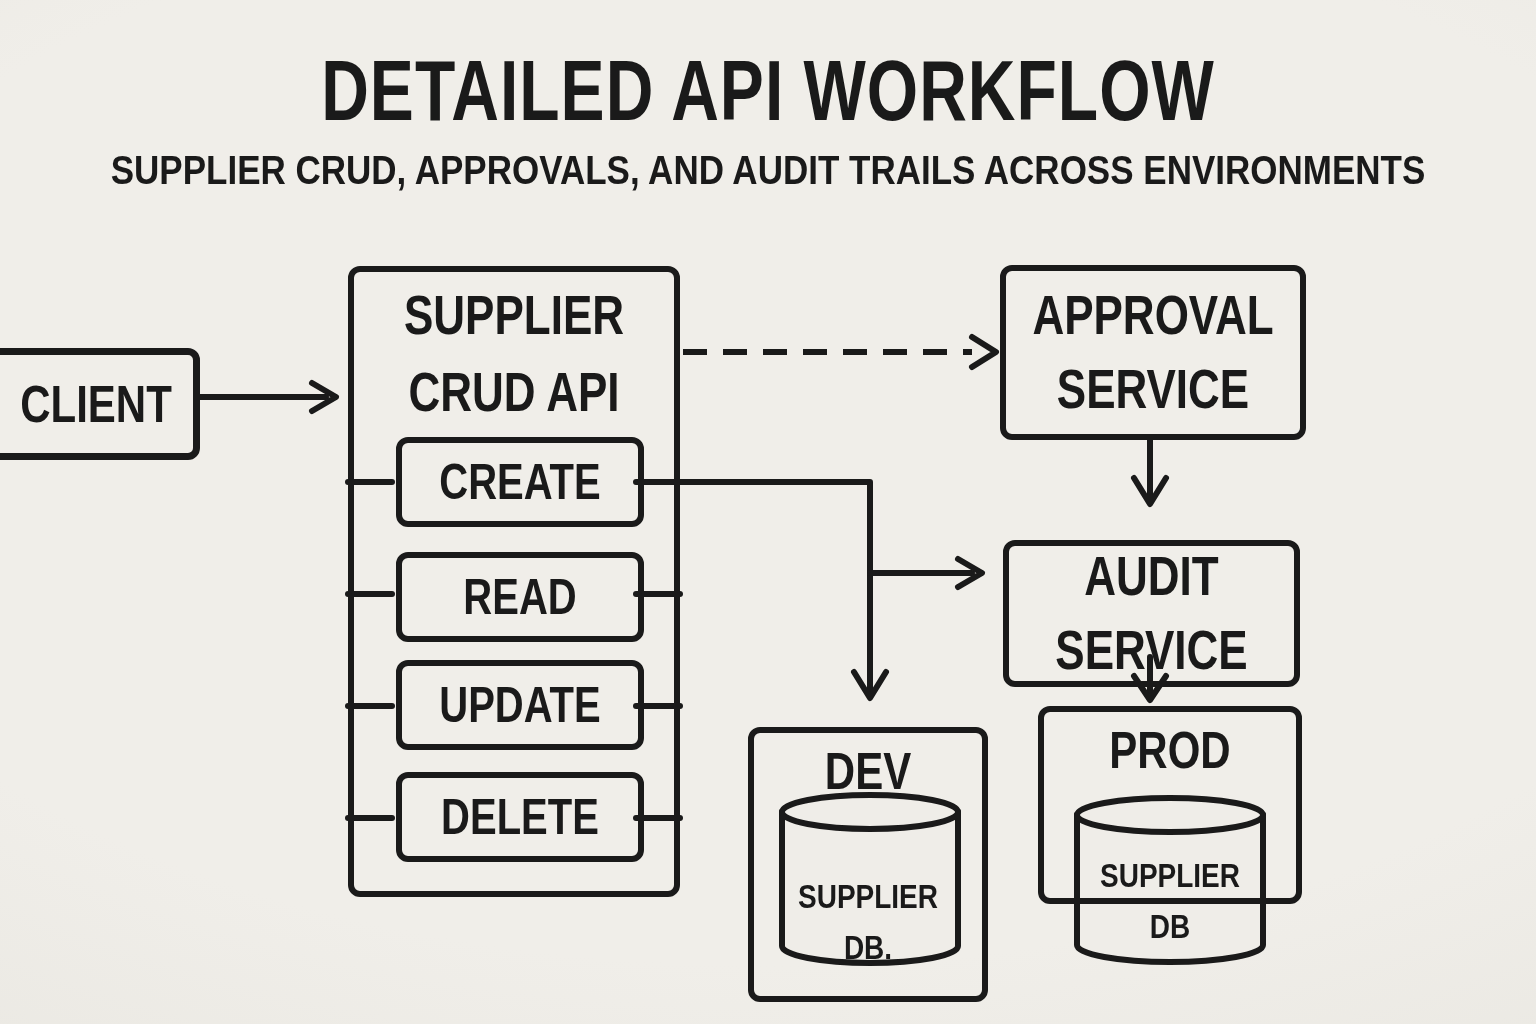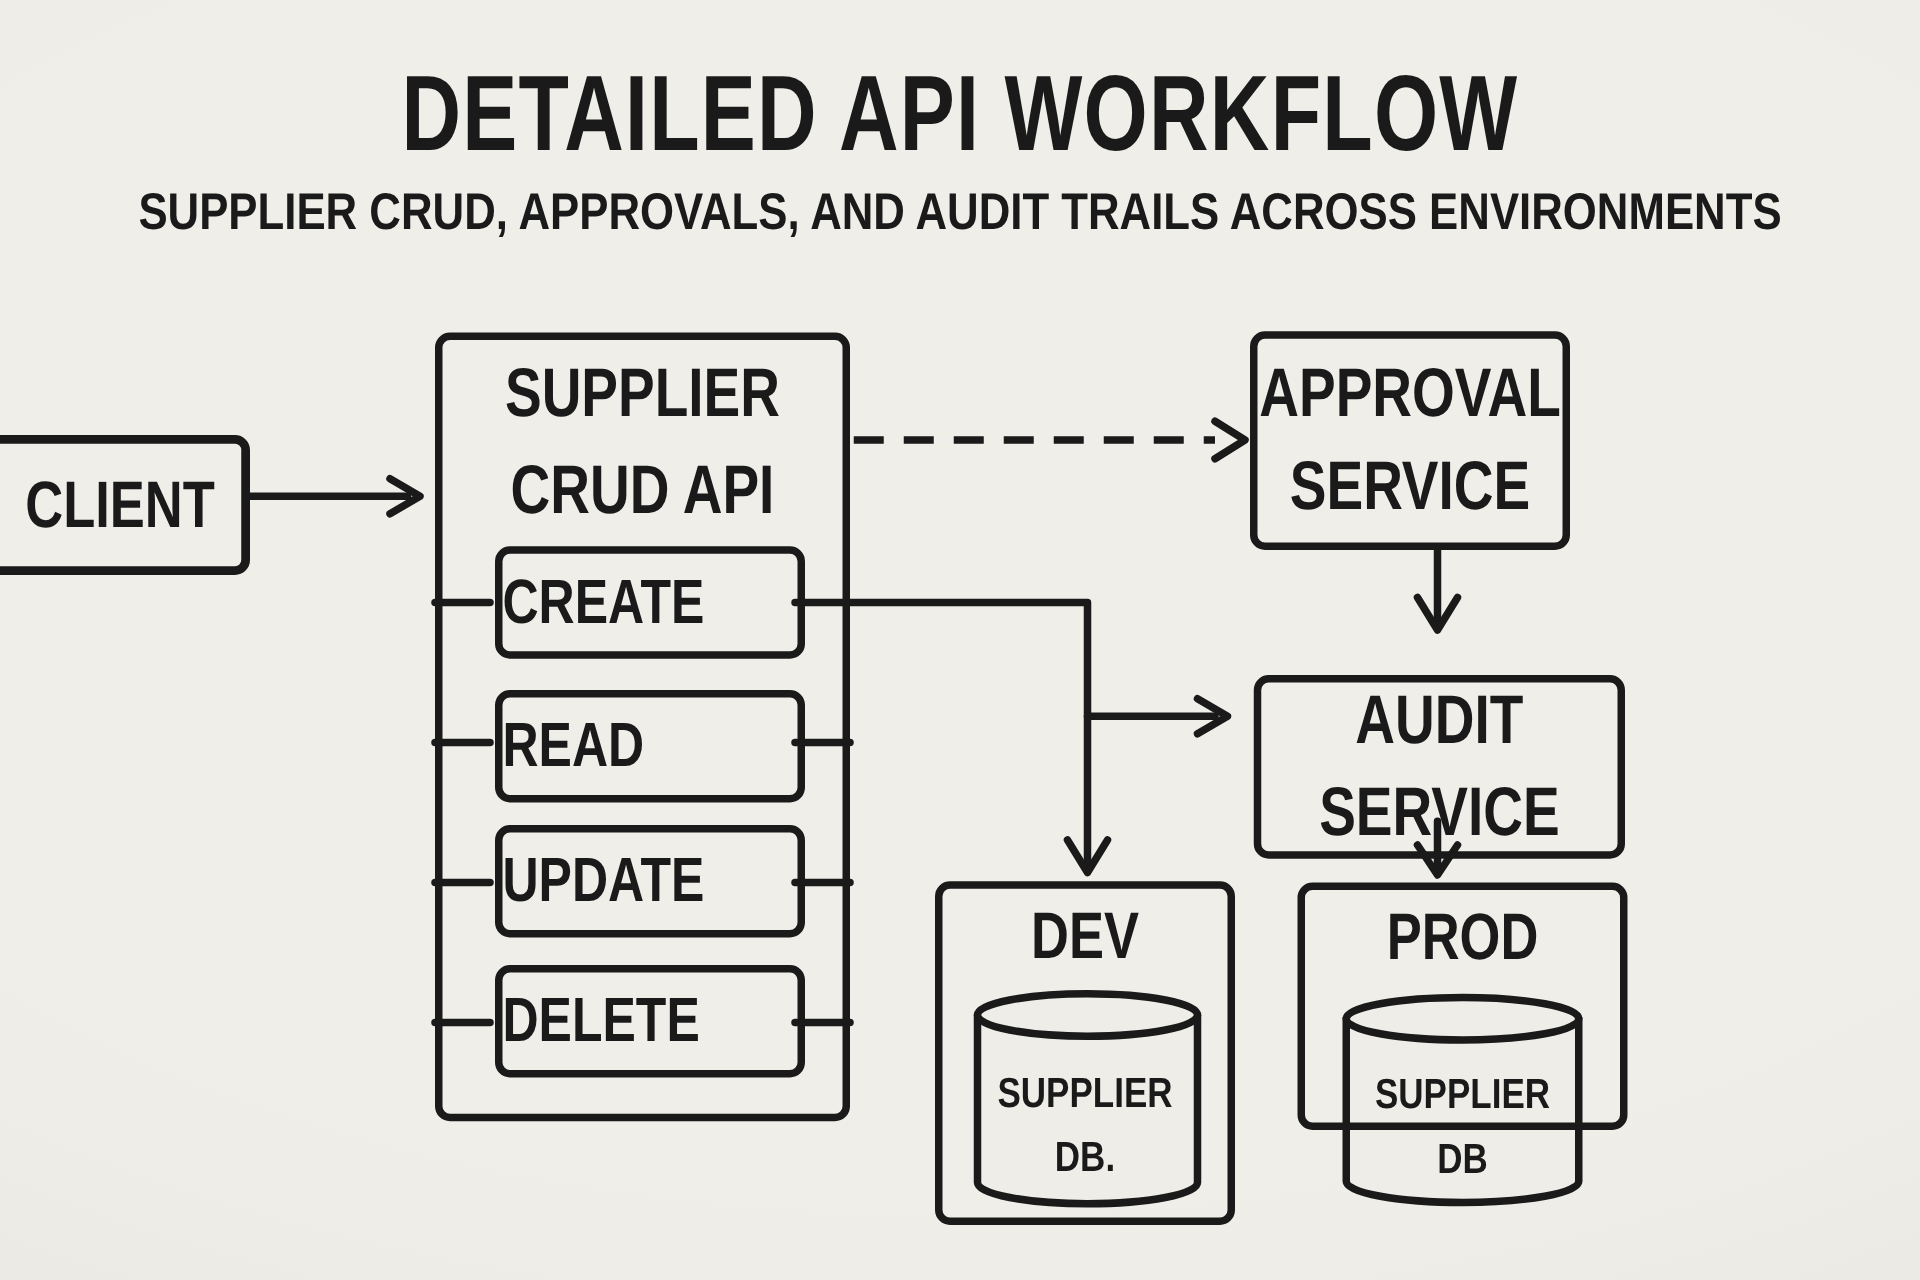--- a/index.html
+++ b/index.html
@@ -30,35 +30,35 @@
     transform:scaleY(1.18); transform-origin:50% 50%;
   }
 
   .client-box { left:-48px; top:348px; width:248px; height:112px; border-width:7px;
     display:flex; align-items:center; justify-content:center; }
   .client-box .label { font-size:42px; padding-left:40px; }
 
   .supplier-box { left:348px; top:266px; width:332px; height:631px; }
   .api-title { position:absolute; left:0; top:20px; width:100%; font-size:44px; line-height:1.42; }
 
-  .op-box { left:42px; width:248px; height:90px; display:flex; align-items:center; }
+  .op-box { left:42px; width:248px; height:90px; display:flex; align-items:center; justify-content:center; }
   .op-box .label { font-size:40px; }
   .op-create { top:165px; }
   .op-read   { top:280px; }
   .op-update { top:388px; }
   .op-delete { top:500px; }
 
-  .approval-box { left:1000px; top:265px; width:256px; height:175px;
+  .approval-box { left:1000px; top:265px; width:306px; height:175px;
     display:flex; align-items:center; justify-content:center; }
   .audit-box { left:1003px; top:540px; width:297px; height:147px;
     display:flex; align-items:center; justify-content:center; }
   .service-label { font-size:44px; line-height:1.35; }
 
   .env-box { width:240px; height:275px; }
-  .dev-box  { left:748px;  top:705px; }
+  .dev-box  { left:748px;  top:727px; }
   .prod-box { left:1038px; top:706px; width:264px; height:198px; }
   .env-label { position:absolute; left:0; top:14px; width:100%; font-size:42px; }
   .db-label  { position:absolute; left:0; top:146px; width:100%; font-size:28px; line-height:1.55;
     transform:scaleY(1.2); }
 </style>
 </head>
 <body>
 
 <div class="canvas">
 

